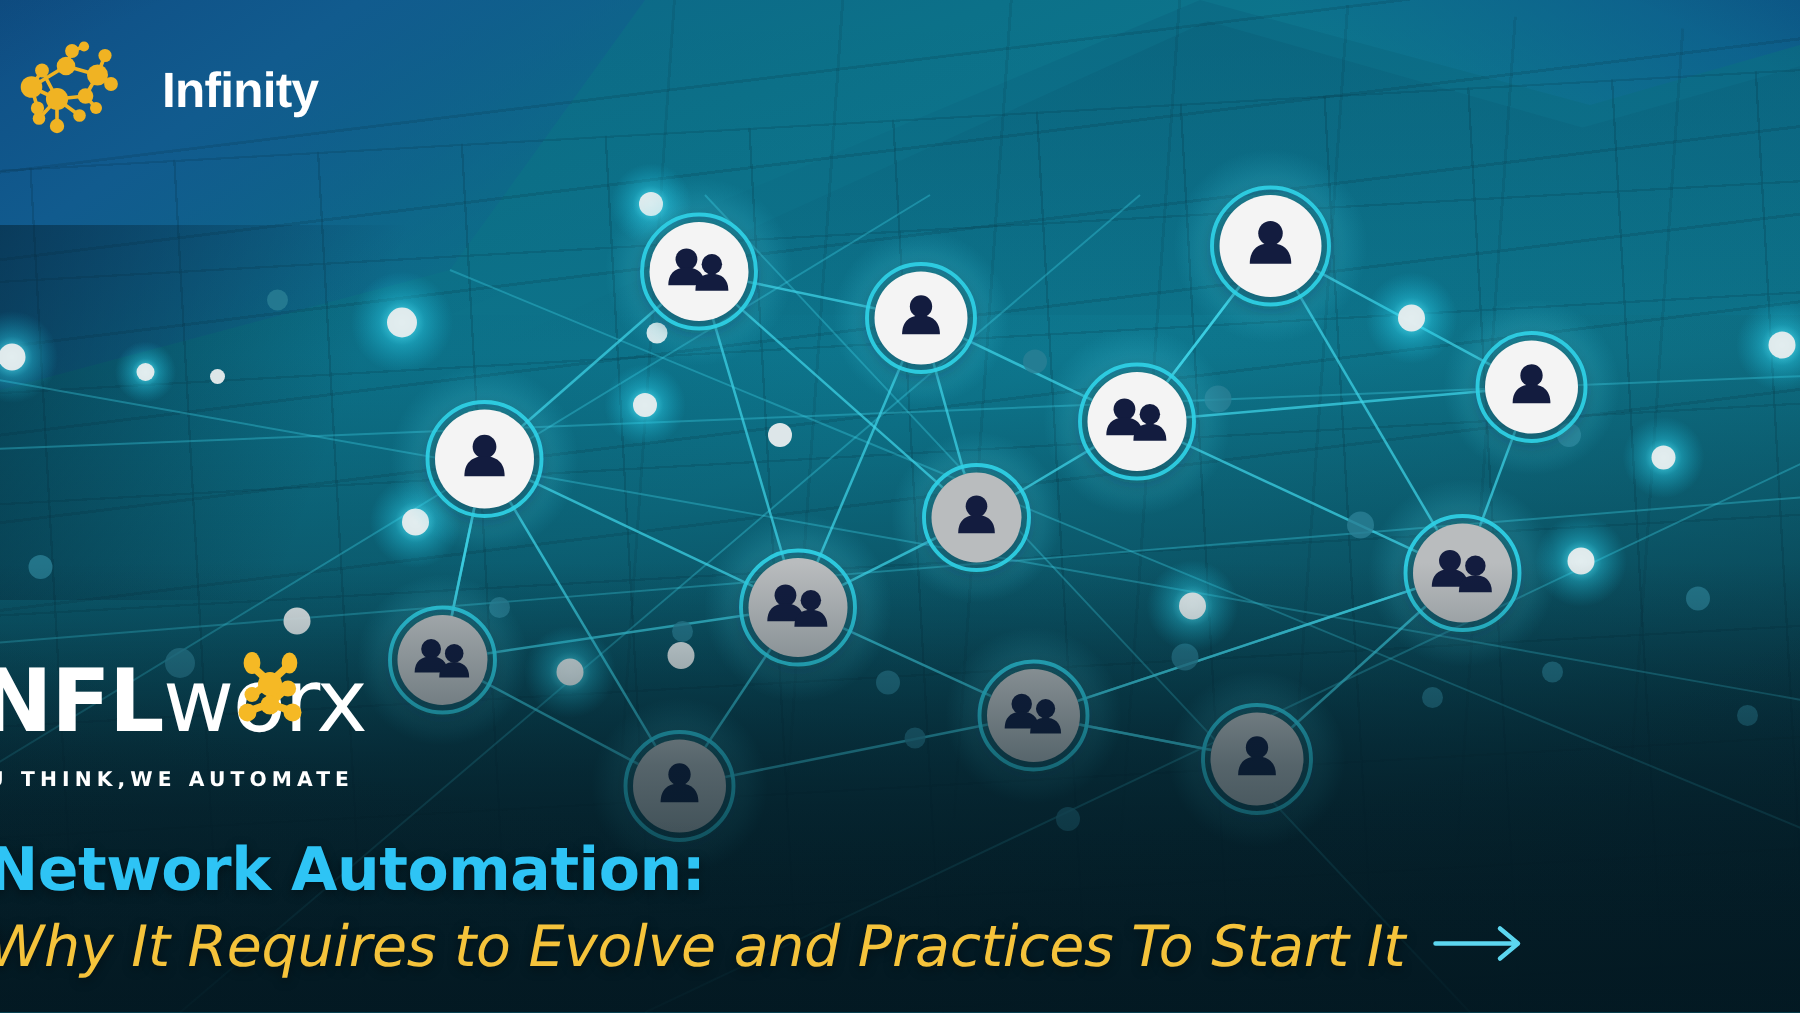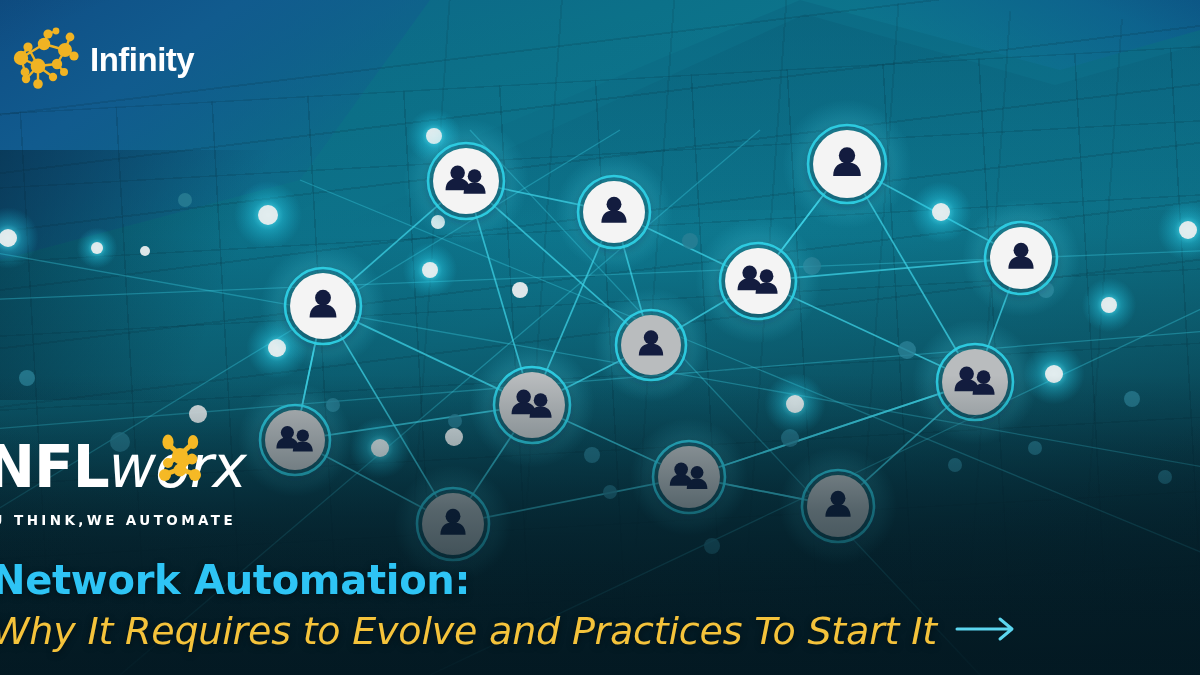--- a/index.html
+++ b/index.html
@@ -86,39 +86,39 @@
     position:absolute; inset:0;
     background:radial-gradient(ellipse 110% 85% at 50% 35%, rgba(0,0,0,0) 55%, rgba(3,26,36,.45) 100%);
   }
 
   
   #net { position:absolute; inset:0; }
 
   
   #infinity-logo {
     position:absolute; left:8px; top:22px;
-    display:flex; align-items:center; gap:6px;
+    display:flex; align-items:center; gap:24px;
   }
   #infinity-logo .wordmark {
     color:#ffffff; font-size:33px; line-height:.96; font-weight:700;
     letter-spacing:-0.5px;
   }
   #infinity-logo .wordmark div { display:block; }
 
   #inflworx-logo {
     position:absolute; left:-34px; top:432px; width:300px;
   }
   .iw-row { position:relative; height:72px; }
   .iw-text {
     position:absolute; left:0; top:6px;
     font-size:58px; font-weight:700; letter-spacing:-1px; line-height:1;
     color:#ffffff; white-space:nowrap;
     font-family:"DejaVu Sans", sans-serif;
   }
-  .iw-text .thin { font-weight:400;font-style:italic; }
+  .iw-text .thin { font-weight:400; }
   .iw-mark { position:absolute; left:182px; top:-2px; }
   .iw-tagline {
     position:absolute; left:-2px; top:80px;
     color:#ffffff; font-size:13.5px; font-weight:700; letter-spacing:3.4px;
     white-space:nowrap;
     font-family:"DejaVu Sans", sans-serif;
   }
 
   
   #headline { position:absolute; left:-8px; bottom:22px; width:1200px; }

